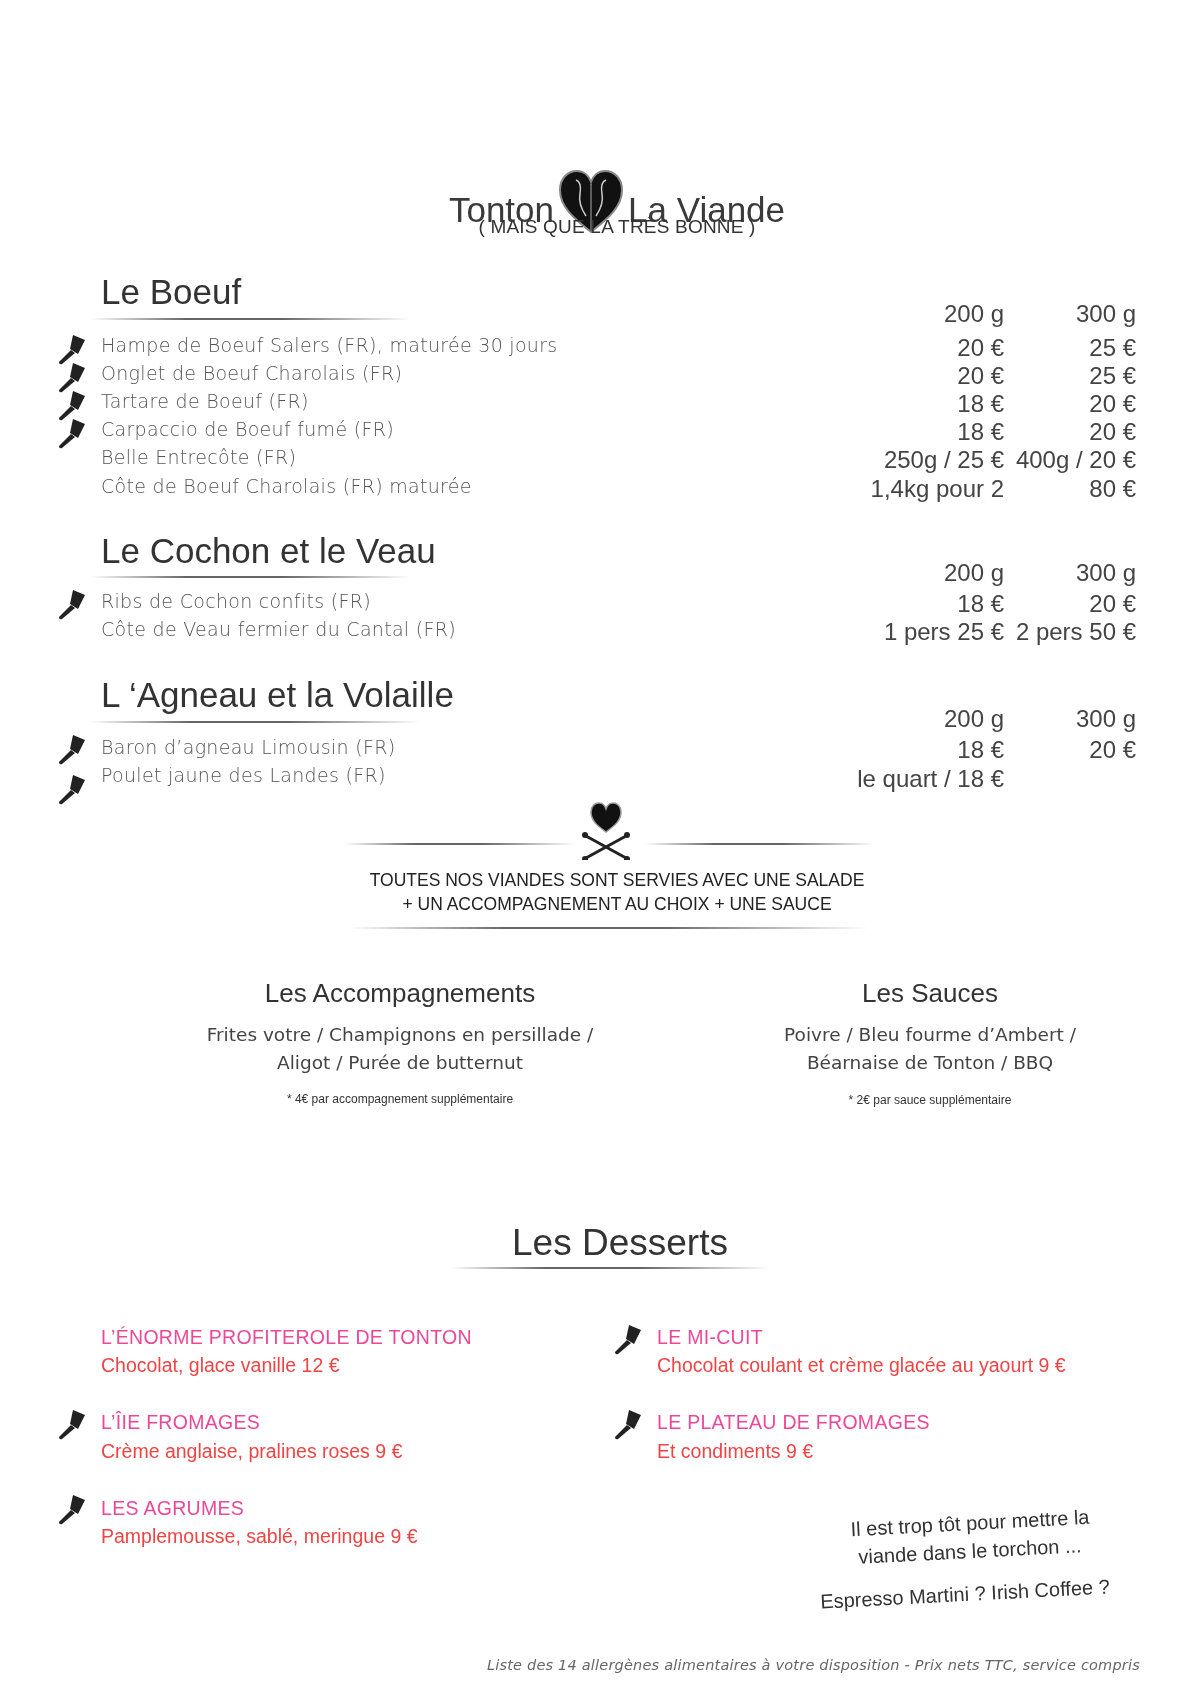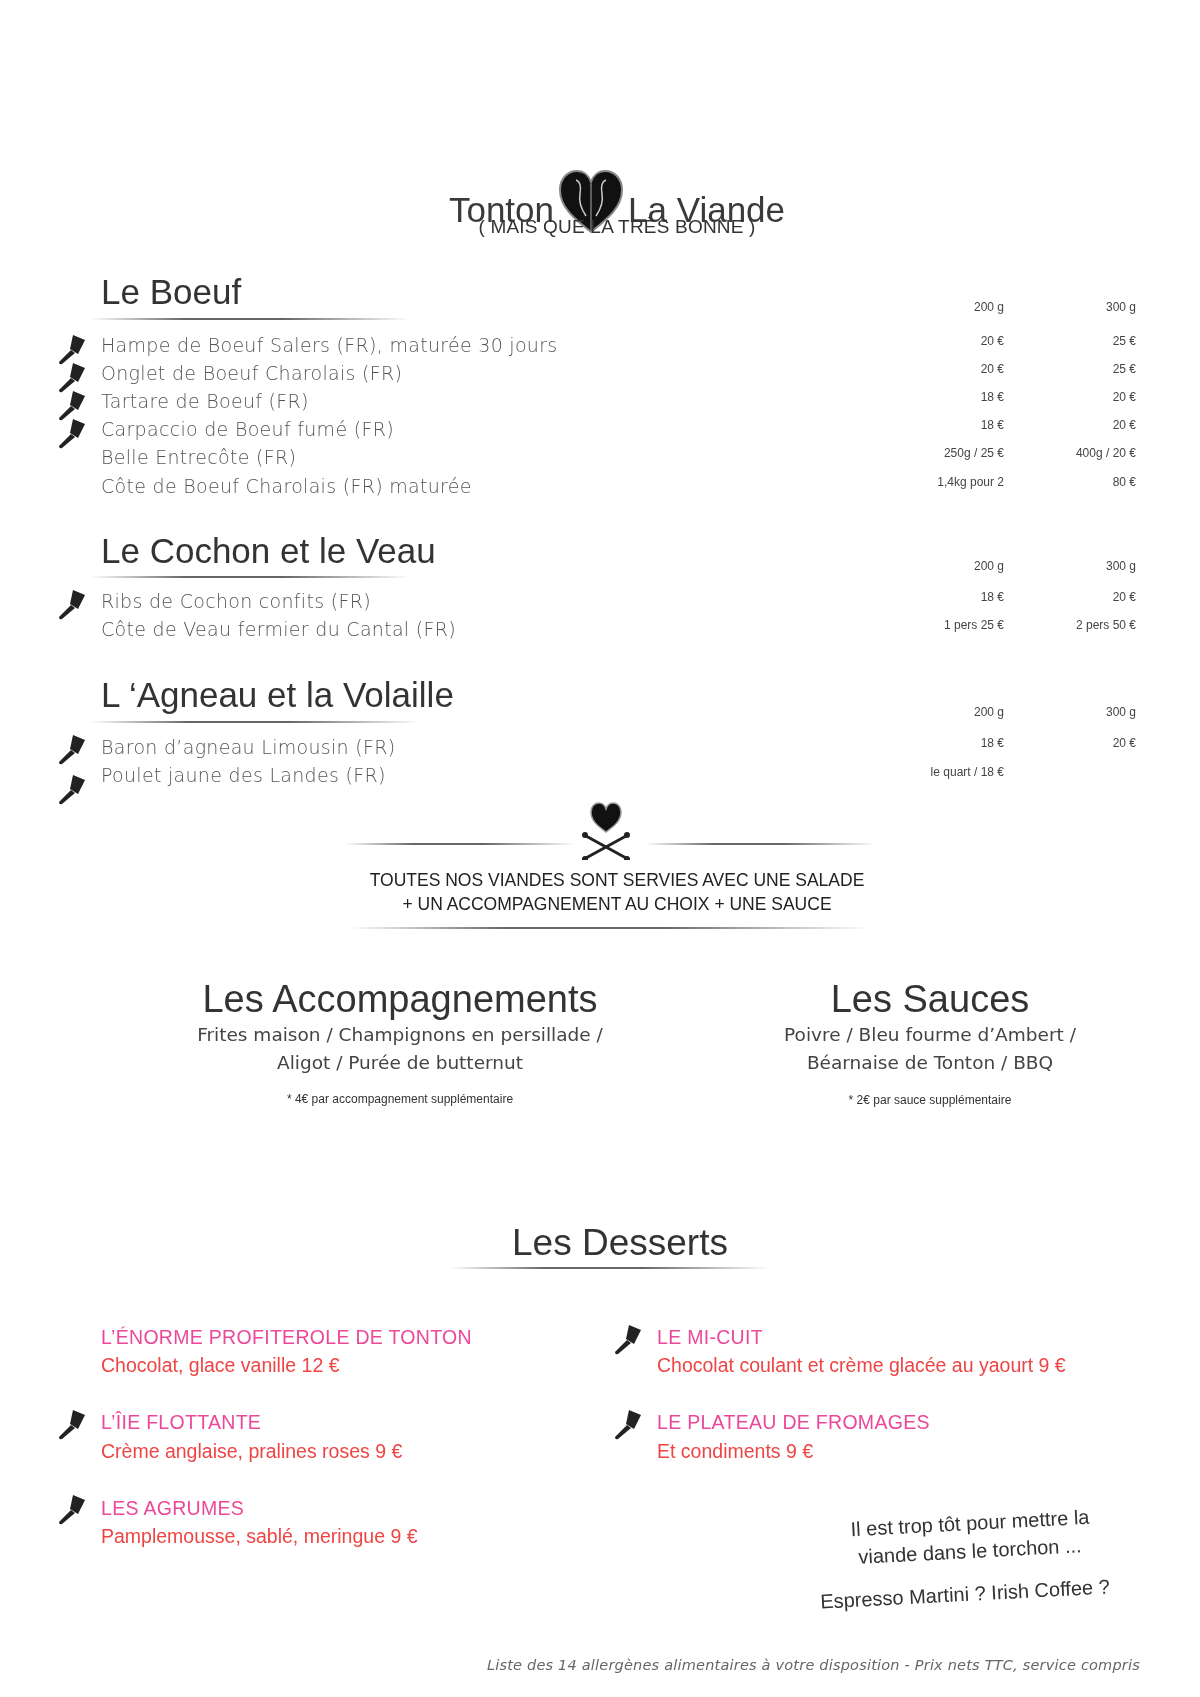--- a/index.html
+++ b/index.html
@@ -4,26 +4,26 @@
 <style>
   html, body { margin:0; padding:0; background:#ffffff; }
   body { width:1200px; height:1697px; position:relative; overflow:hidden; color:#444; font-family:"Liberation Sans", sans-serif; }
   .abs { position:absolute; }
   .logo-title { left:0; width:1234px; top:168px; text-align:center; font-size:35px; color:#3a3a3a; display:flex; justify-content:center; align-items:flex-end; gap:2px; }
   .logo-title .heart { width:70px; height:66px; margin-bottom:-4px; }
   .tagline { left:0; width:1234px; top:216px; text-align:center; font-size:19px; color:#333; letter-spacing:0.2px; }
   .section-title { font-size:35px; color:#333; }
   .rule { height:2px; background:linear-gradient(to right, rgba(120,120,120,0), #666 30%, #666 60%, rgba(120,120,120,0)); }
   .item { font-family:"DejaVu Sans", sans-serif; font-size:19px; color:#555; font-weight:300; letter-spacing:0.3px; white-space:nowrap; }
-  .price { font-size:12px; color:#444; text-align:right; white-space:nowrap; }
+  .price { font-size:24px; color:#444; text-align:right; white-space:nowrap; }
   .col1 { right:196px; }
   .col2 { right:64px; }
   .cleaver { width:32px; height:34px; }
   .center-note { left:0; width:1234px; text-align:center; font-size:17.5px; color:#222; }
-  .sub-title { font-size:38px; color:#333; text-align:center; }
+  .sub-title { font-size:26px; color:#333; text-align:center; }
   .sub-body { font-family:"DejaVu Sans", sans-serif; font-size:18.5px; color:#444; text-align:center; line-height:28px; }
   .sub-note { font-size:12px; color:#333; text-align:center; }
   .d-name { font-size:19.5px; color:#ec4899; letter-spacing:0.3px; white-space:nowrap;text-align:right; }
   .d-desc { font-size:19.5px; color:#ef4444; white-space:nowrap; }
   .tilted { font-size:20px; color:#333; text-align:center; transform:rotate(-3deg); transform-origin:center; }
   .footer { right:60px; top:1657px; font-family:"DejaVu Sans", sans-serif; font-style:italic; font-size:14.5px; color:#666; letter-spacing:0.2px; }
 </style>
 </head>
 <body>
 
@@ -149,21 +149,21 @@
     <circle cx="49" cy="35" r="3" fill="#222"></circle>
   <circle cx="7" cy="59" r="3" fill="#222"></circle>
     <circle cx="49" cy="59" r="3" fill="#222"></circle>
 </svg>
 <div class="abs center-note" style="top:870px;">TOUTES NOS VIANDES SONT SERVIES AVEC UNE SALADE</div>
 <div class="abs center-note" style="top:894px;">+ UN ACCOMPAGNEMENT AU CHOIX + UNE SAUCE</div>
 <div class="abs rule" style="left:350px;top:927px;width:520px;"></div>
 
 <div>
   <div class="abs sub-title" style="left:150px;width:500px;top:978px;">Les Accompagnements</div>
-  <div class="abs sub-body" style="left:150px;width:500px;top:1021px;">Frites maison / Champignons en persillade /</div>
+  <div class="abs sub-body" style="left:150px;width:500px;top:1021px;">Frites votre / Champignons en persillade /</div>
   <div class="abs sub-body" style="left:150px;width:500px;top:1049px;">Aligot / Purée de butternut</div>
   <div class="abs sub-note" style="left:150px;width:500px;top:1092px;">* 4€ par accompagnement supplémentaire</div>
 </div>
 
 <div>
   <div class="abs sub-title" style="left:730px;width:400px;top:978px;">Les Sauces</div>
   <div class="abs sub-body" style="left:730px;width:400px;top:1021px;">Poivre / Bleu fourme d’Ambert /</div>
   <div class="abs sub-body" style="left:730px;width:400px;top:1049px;">Béarnaise de Tonton / BBQ</div>
   <div class="abs sub-note" style="left:730px;width:400px;top:1093px;">* 2€ par sauce supplémentaire</div>
 </div>
@@ -172,21 +172,21 @@
 <div class="abs rule" style="left:450px;top:1267px;width:320px;"></div>
 
 <div>
   <div class="abs d-name" style="left:101px;top:1326px;">L’ÉNORME PROFITEROLE DE TONTON</div>
   <div class="abs d-desc" style="left:101px;top:1354px;">Chocolat, glace vanille 12 €</div>
 </div>
 <div>
   <svg class="abs cleaver" style="left:56px;top:1407px;">
       <use href="#cleaver"></use>
     </svg>
-  <div class="abs d-name" style="left:101px;top:1411px;">L’ÎIE FLOTTANTE</div>
+  <div class="abs d-name" style="left:101px;top:1411px;">L’ÎIE FROMAGES</div>
   <div class="abs d-desc" style="left:101px;top:1440px;">Crème anglaise, pralines roses 9 €</div>
 </div>
 <div>
   <svg class="abs cleaver" style="left:56px;top:1492px;">
       <use href="#cleaver"></use>
     </svg>
   <div class="abs d-name" style="left:101px;top:1497px;">LES AGRUMES</div>
   <div class="abs d-desc" style="left:101px;top:1525px;">Pamplemousse, sablé, meringue 9 €</div>
 </div>
 <div>

